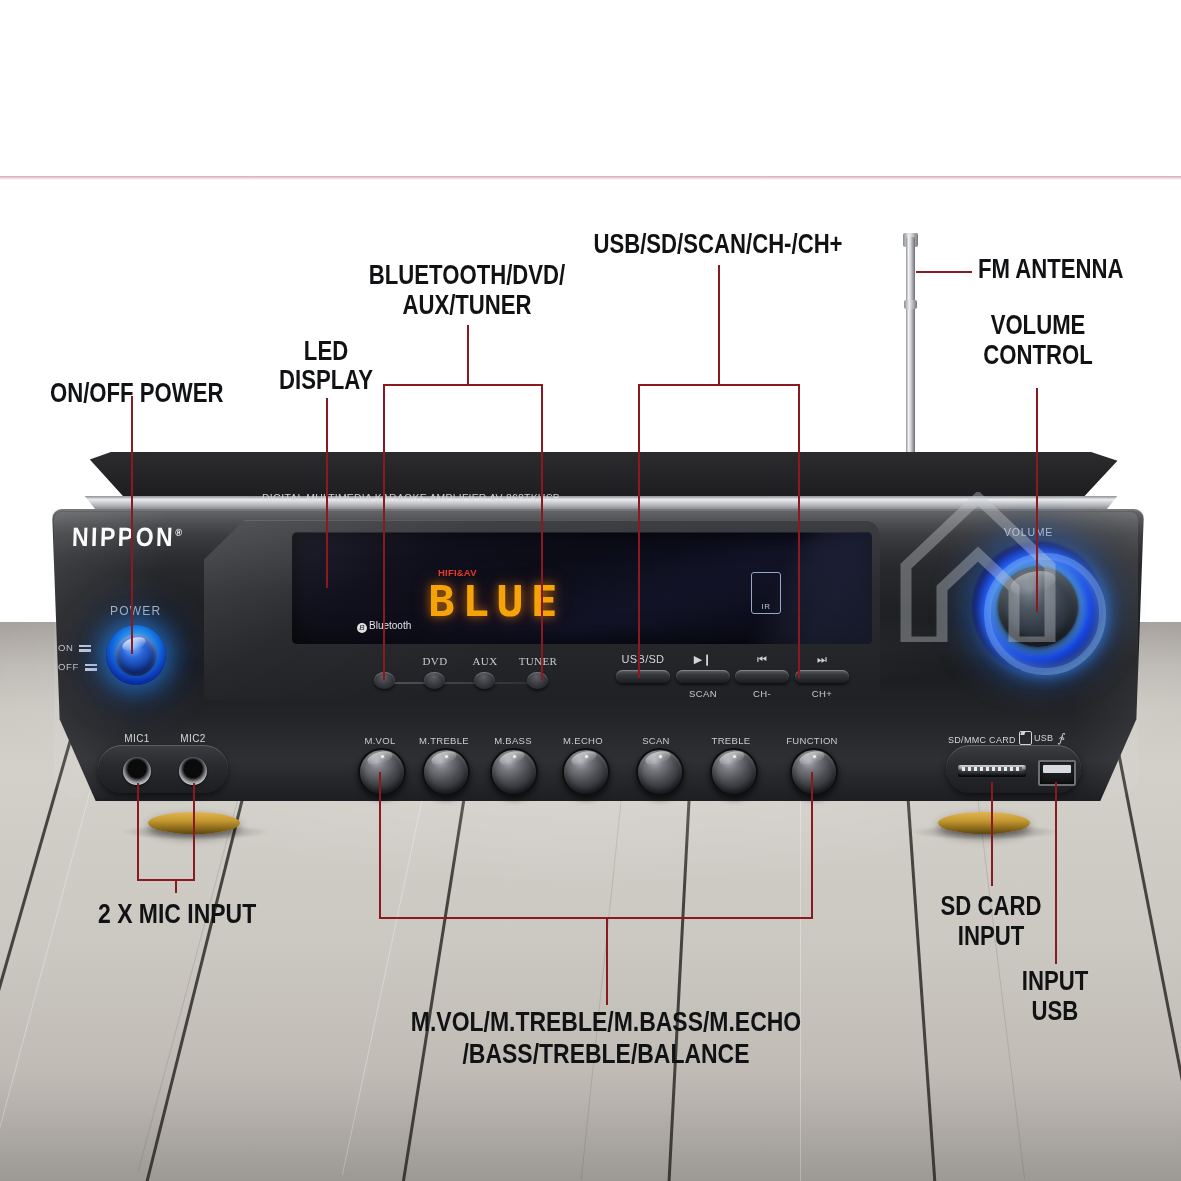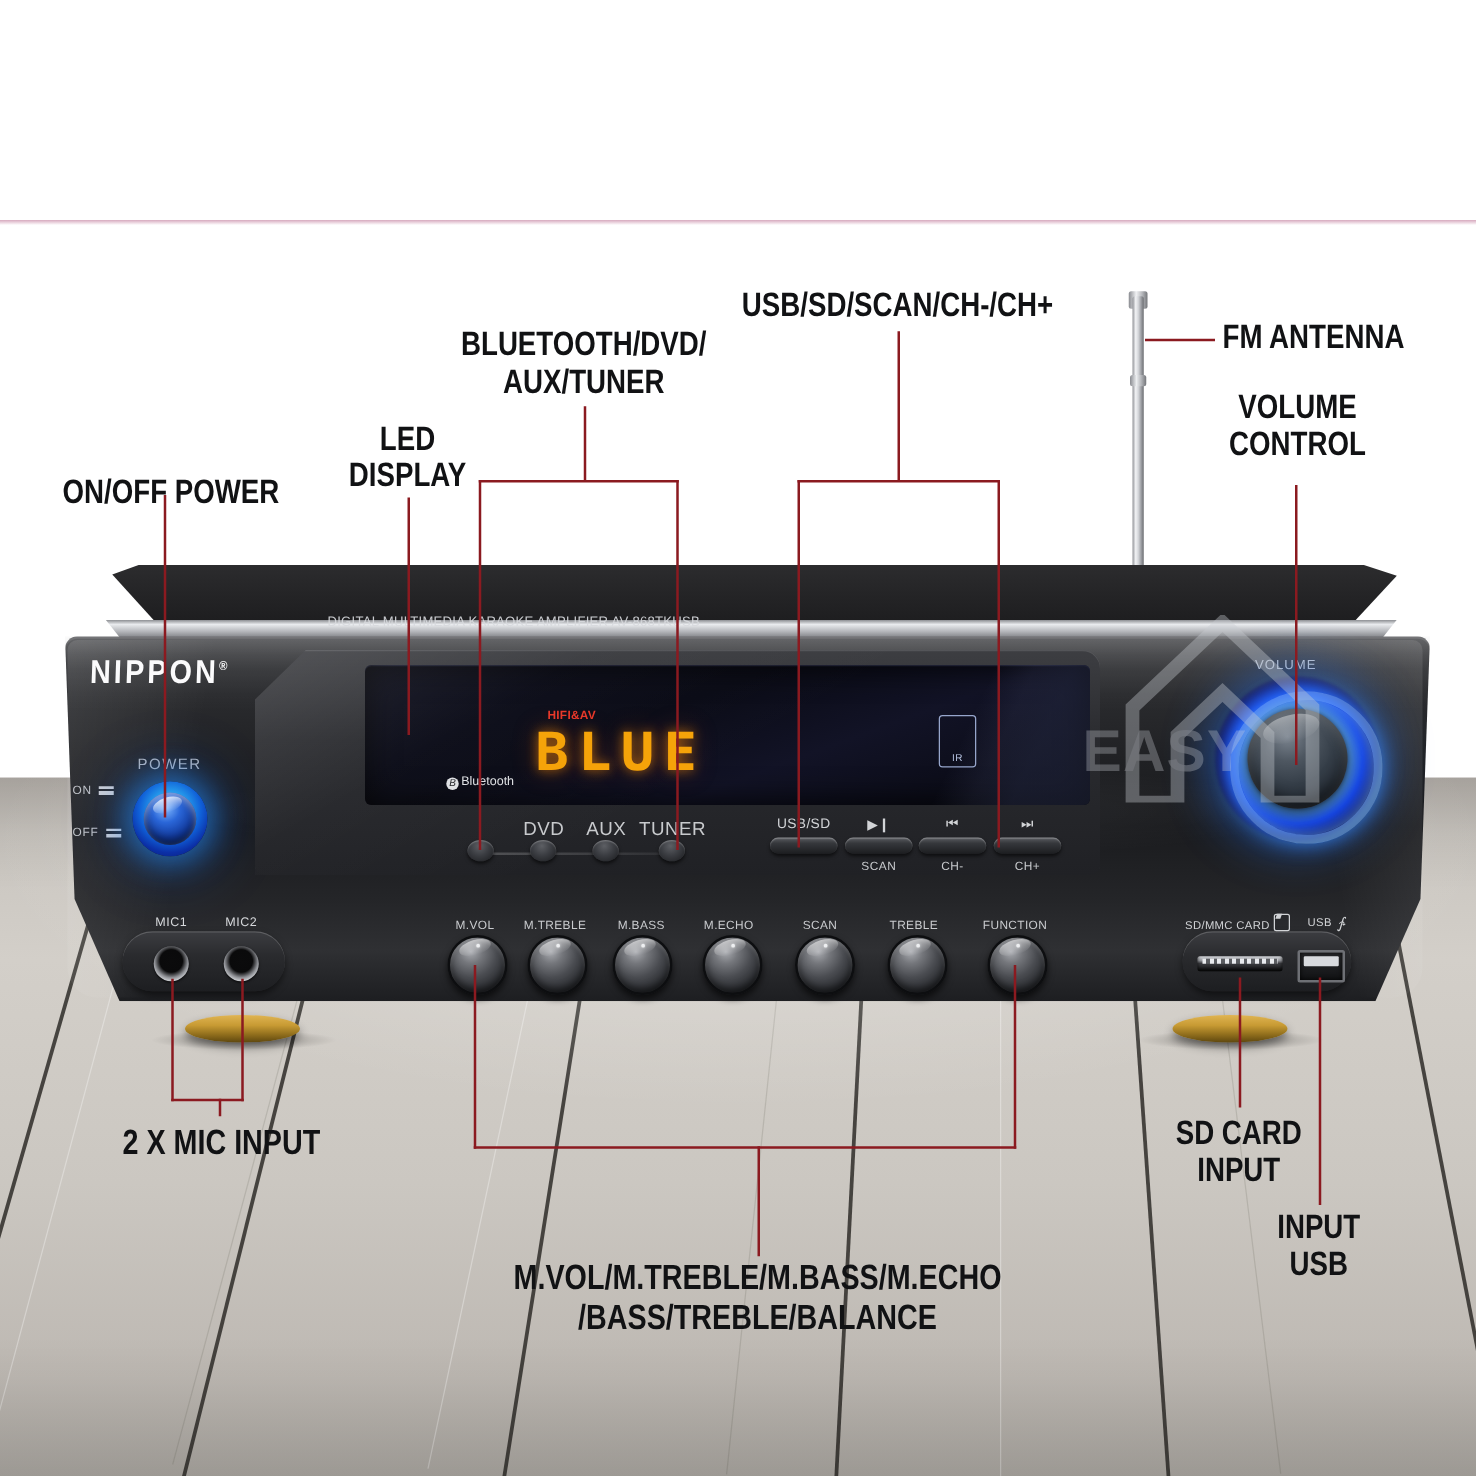--- a/index.html
+++ b/index.html
@@ -79,21 +79,21 @@
   .power-label{position:absolute;left:110px;top:604px;color:#b9bbbf;font-size:12px;letter-spacing:1.2px;}
   .power-ring{position:absolute;left:106px;top:625px;width:60px;height:60px;border-radius:50%;
     background:radial-gradient(circle at 50% 38%, #6fd9ff 0%, #2aa8f0 26%, #1060d8 52%, #0b2fa6 72%, #071a66 100%);
     box-shadow:0 0 22px 6px rgba(40,150,255,.55), 0 0 44px 14px rgba(20,90,220,.30);}
   .power-knob{position:absolute;left:115px;top:634px;width:42px;height:42px;border-radius:50%;
     background:radial-gradient(circle at 42% 30%, #7fb8ff 0%, #2a66d8 30%, #123a9e 62%, #0a1f58 100%);
     box-shadow:inset 0 3px 6px rgba(255,255,255,.45), inset 0 -4px 8px rgba(0,0,0,.5);}
   .power-gloss{position:absolute;left:122px;top:638px;width:24px;height:12px;border-radius:50%;
     background:linear-gradient(180deg,rgba(255,255,255,.75),rgba(255,255,255,0));transform:rotate(-18deg);}
   .onoff{position:absolute;left:58px;width:46px;color:#c3c5c9;font-size:9.5px;letter-spacing:.6px;}
-  .onoff.on{top:627px;}
+  .onoff.on{top:642px;}
   .onoff.off{top:661px;}
   .onoff .sym{display:inline-block;margin-left:6px;width:12px;height:7px;vertical-align:-1px;
     background:linear-gradient(180deg,#cfd1d5 0 2px, transparent 2px 4px, #cfd1d5 4px 6px);}
 
   
   .bezel{position:absolute;left:204px;top:520px;width:676px;height:180px;
     background:linear-gradient(180deg,#3d3e42 0%,#2a2b2f 40%,#202125 100%);
     border-radius:14px 14px 8px 8px;
     clip-path:polygon(6% 0%, 100% 0%, 100% 100%, 0% 100%, 0% 22%);
     box-shadow:inset 0 1px 0 rgba(255,255,255,.12);}
@@ -109,21 +109,21 @@
   .hifi{position:absolute;left:438px;top:567px;color:#e8392b;font-size:9.5px;font-weight:bold;letter-spacing:.2px;}
   .led-text{position:absolute;left:432px;top:577px;color:#f5a309;font-size:42px;font-weight:bold;
     letter-spacing:7px;font-family:"DejaVu Sans Mono",monospace;
     text-shadow:0 0 9px rgba(245,140,10,.65),0 0 20px rgba(230,90,0,.35);transform:scaleX(1.06);}
   .ir-box{position:absolute;left:751px;top:572px;width:28px;height:40px;border:1.5px solid #97a6cc;border-radius:3px;
     display:flex;align-items:flex-end;justify-content:center;}
   .ir-box span{color:#b6c2e0;font-size:8px;padding-bottom:2px;letter-spacing:.4px;}
   .src-btn{position:absolute;top:672px;width:21px;height:17px;border-radius:50%;
     background:radial-gradient(circle at 45% 28%, #5d5f64 0%, #3b3d42 45%, #191a1d 100%);
     box-shadow:inset 0 1px 1px rgba(255,255,255,.25), 0 2px 3px rgba(0,0,0,.6);}
-  .src-lbl{position:absolute;top:655px;color:#c8cacd;font-size:15px;letter-spacing:.4px;text-align:center;}
+  .src-lbl{position:absolute;top:655px;color:#c8cacd;font-size:11px;letter-spacing:.4px;text-align:center;font-family:Liberation Serif, serif;}
   .bt-glyph{position:absolute;top:620px;left:357px;color:#dfe1e4;font-size:10px;}
   .bt-mark{display:inline-block;width:10px;height:10px;border-radius:50%;background:#dfe1e4;color:#1b1c1f;
     font-size:8px;line-height:10px;text-align:center;margin-right:2px;vertical-align:-1px;}
   .srcline{position:absolute;left:378px;top:682px;width:166px;height:2px;
     background:linear-gradient(90deg,rgba(255,255,255,.22),rgba(255,255,255,.05));}
 
   .tr-btn{position:absolute;top:670px;width:54px;height:13px;border-radius:7px;
     background:linear-gradient(180deg,#5b5d62 0%,#36383c 35%,#1c1d20 100%);
     box-shadow:inset 0 1px 1px rgba(255,255,255,.28), 0 2px 3px rgba(0,0,0,.6);}
   .tr-top{position:absolute;top:653px;color:#d2d4d7;font-size:11px;text-align:center;letter-spacing:.3px;}
@@ -155,21 +155,21 @@
     box-shadow:inset 0 1px 0 rgba(255,255,255,.18), 0 3px 6px rgba(0,0,0,.5);}
   .sd-slot{position:absolute;left:958px;top:765px;width:68px;height:12px;border-radius:2px;
     background:linear-gradient(180deg,#d6d8dc 0%,#9a9ca1 28%,#3a3b3f 48%,#17181a 100%);
     box-shadow:inset 0 -2px 3px rgba(0,0,0,.8);}
   .sd-slot .pins{position:absolute;left:4px;top:2px;width:60px;height:4px;
     background:repeating-linear-gradient(90deg,#e9ebee 0 3px, #5a5c60 3px 6px);}
   .usb-port{position:absolute;left:1038px;top:760px;width:34px;height:22px;border-radius:2px;
     background:linear-gradient(180deg,#2a2b2e,#111214);border:2px solid #6e7075;box-shadow:inset 0 0 4px rgba(0,0,0,.9);}
   .usb-port::after{content:"";position:absolute;left:3px;top:3px;width:28px;height:8px;background:#d8dade;border-radius:1px;}
   .sd-lbl{position:absolute;left:948px;top:731px;color:#d2d4d7;font-size:9px;letter-spacing:.3px;}
-  .usb-lbl{position:absolute;left:1034px;top:731px;color:#d2d4d7;font-size:9px;letter-spacing:.3px;margin-left:12px;}
+  .usb-lbl{position:absolute;left:1034px;top:731px;color:#d2d4d7;font-size:9px;letter-spacing:.3px;}
   .sd-icon{display:inline-block;width:11px;height:12px;vertical-align:-2px;margin-left:3px;
     border:1.2px solid #d2d4d7;border-radius:2px;position:relative;}
   .sd-icon::before{content:"";position:absolute;left:1.5px;top:-1px;width:4px;height:4px;background:#d2d4d7;transform:skewX(-20deg);}
   .usb-icon{display:inline-block;margin-left:4px;color:#d2d4d7;font-size:12px;vertical-align:-1px;}
 
   
   .vol-lbl{position:absolute;left:1004px;top:526px;color:#c7c9cd;font-size:10.5px;letter-spacing:.8px;}
   .vol-glow{position:absolute;left:972px;top:541px;width:132px;height:132px;border-radius:50%;
     background:radial-gradient(circle, rgba(60,140,255,0) 36%, rgba(80,160,255,.85) 45%, rgba(20,70,240,.95) 56%, rgba(10,40,200,.55) 66%, rgba(0,20,140,0) 78%);
     filter:blur(1.2px);
@@ -351,21 +351,20 @@
   <div class="vol-knob"></div>
   <div class="vol-gloss"></div>
 
   <div class="wm">
     <div class="wm-house">
       <svg width="168" height="150" viewBox="0 0 168 150">
         <path d="M12 150 L12 74 L84 6 L156 74 L156 150 L120 150 L120 96 L84 62 L48 96 L48 150 Z" fill="none" stroke="rgba(200,204,210,.75)" stroke-width="11"></path>
       </svg>
     </div>
     <div class="wm-text">
-      <div>EASY</div>
     </div>
   </div>
 
   <div class="leader lv" style="left:131px;top:396px;height:258px;"></div>
 
   <div class="leader lv" style="left:326px;top:398px;height:190px;"></div>
 
   <div class="leader lv" style="left:467px;top:325px;height:60px;"></div>
   <div class="leader lh" style="left:383px;top:384px;width:160px;"></div>
   <div class="leader lv" style="left:383px;top:384px;height:296px;"></div>

